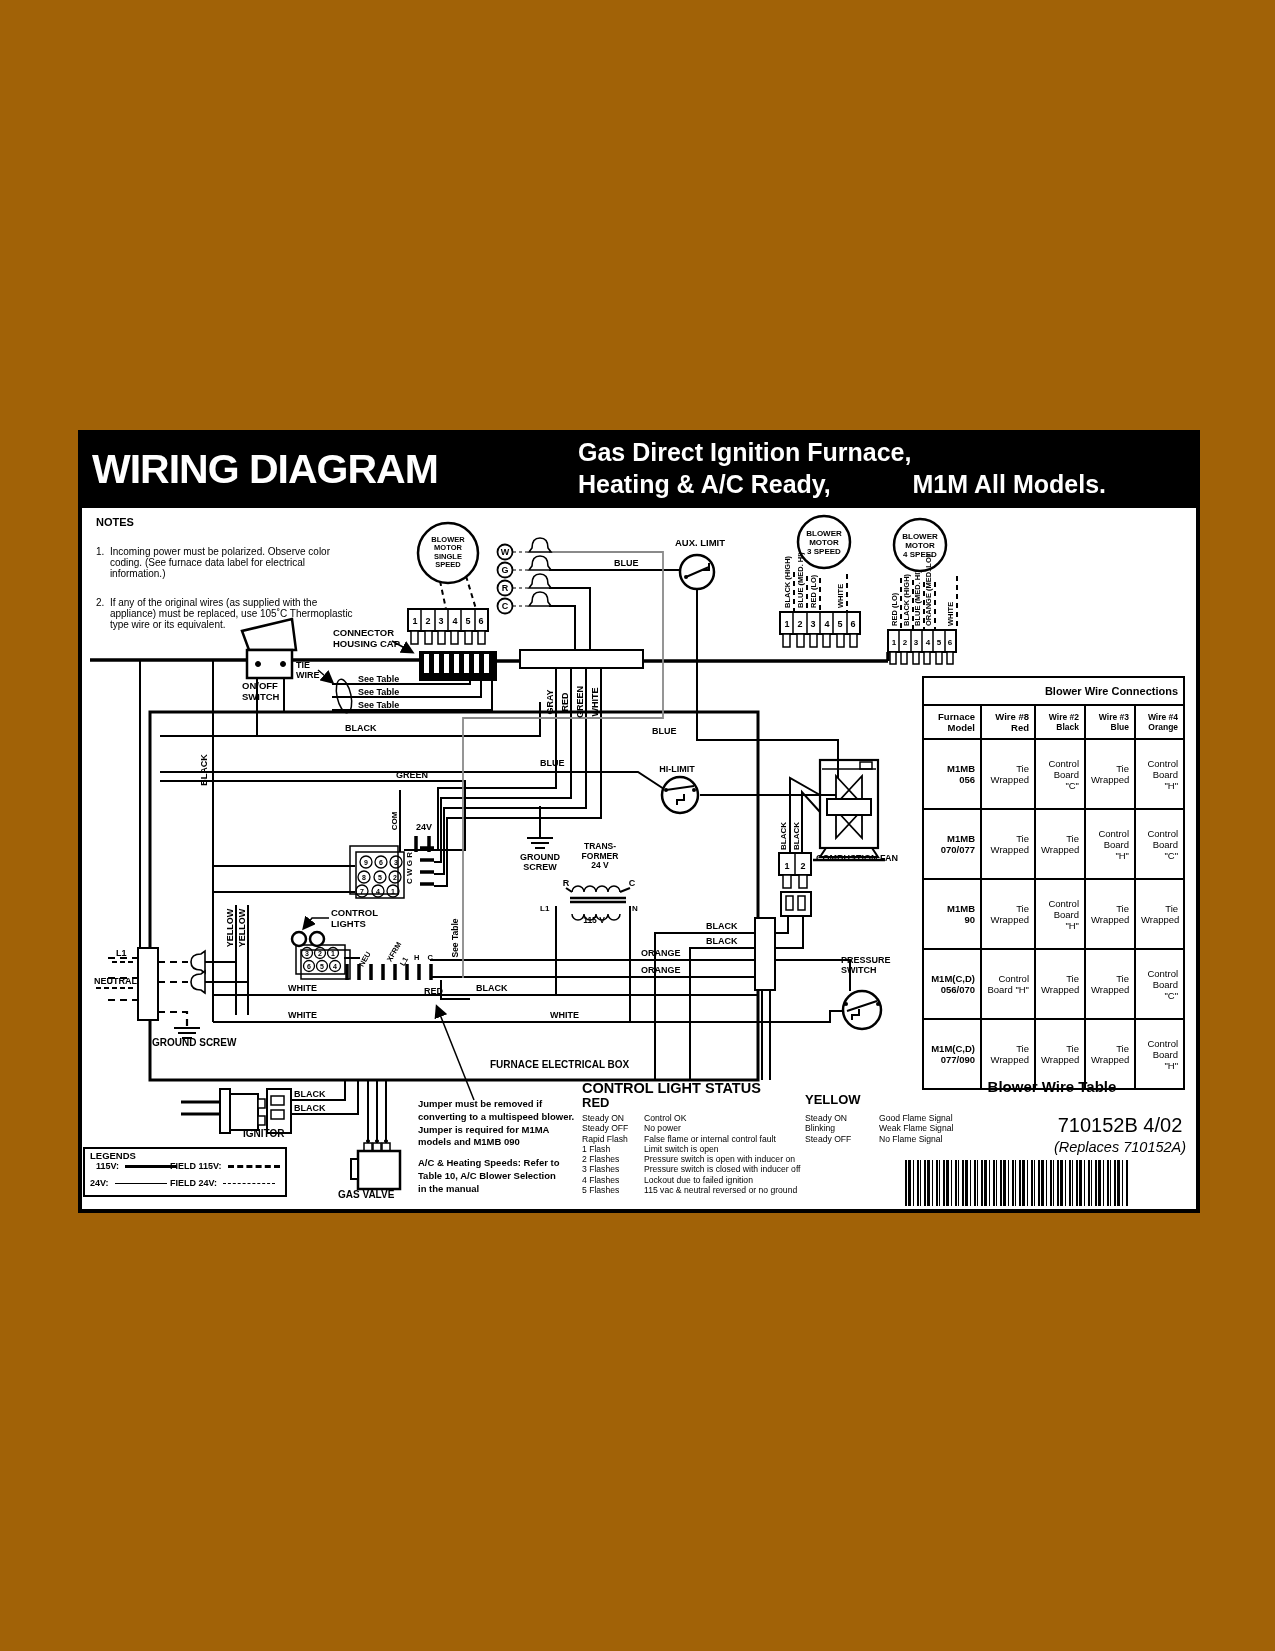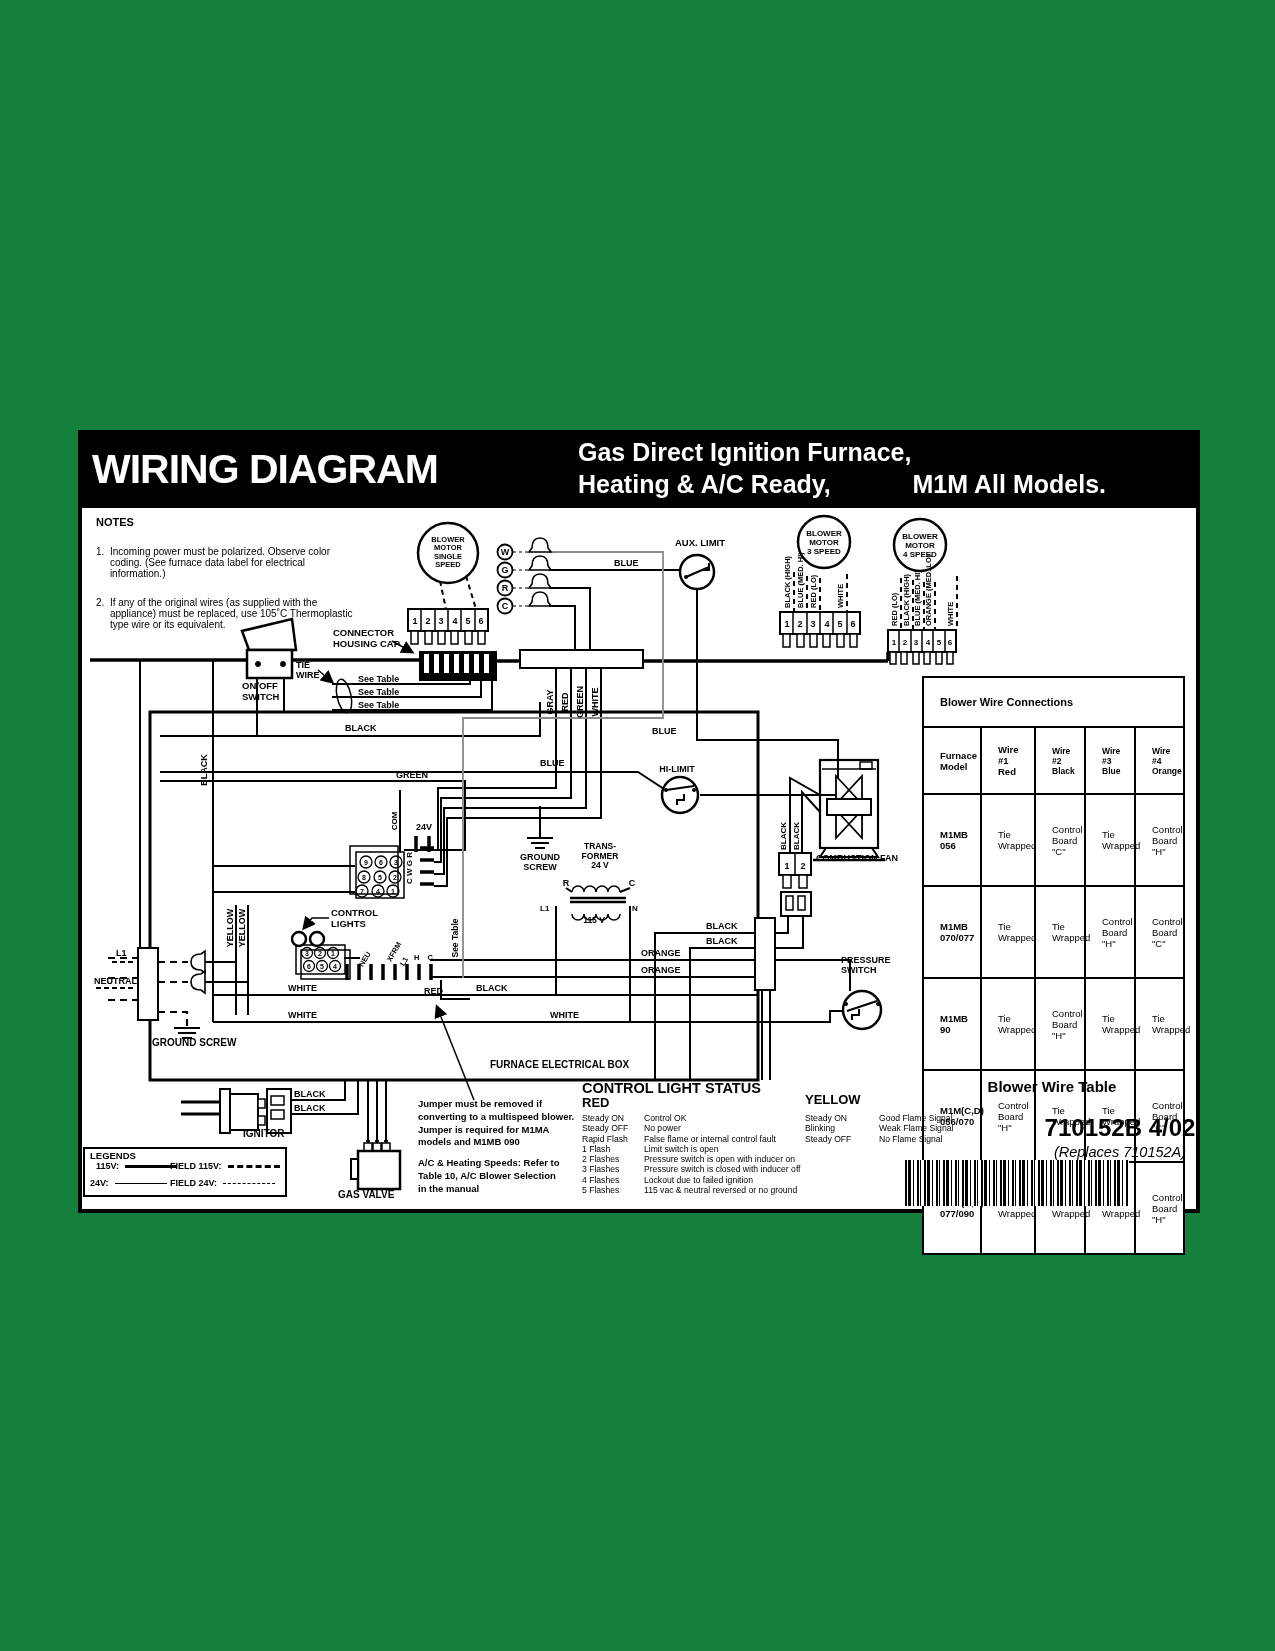--- a/index.html
+++ b/index.html
@@ -1,33 +1,33 @@
 <!DOCTYPE html>
 <html><head>
 <meta charset="utf-8">
 <style>
   html,body{margin:0;padding:0;background:#fff;}
-  .page{position:relative;width:1275px;height:1651px;background:#15803d;font-family:"Liberation Sans",sans-serif;overflow:hidden;}
+  .page{position:relative;width:1275px;height:1651px;background:#a16207;font-family:"Liberation Sans",sans-serif;overflow:hidden;}
   .abs{position:absolute;}
   .frame{left:78px;top:430px;width:1114px;height:775px;border:4px solid #000;background:#fff;}
   .titlebar{left:78px;top:430px;width:1122px;height:78px;background:#000;}
   .main-title{left:92px;top:446px;color:#fff;font-weight:bold;font-size:41px;letter-spacing:-1px;}
   .sub1{left:578px;top:438px;color:#fff;font-weight:bold;font-size:25px;}
   .sub2{left:578px;top:470px;width:528px;display:flex;justify-content:space-between;color:#fff;font-weight:bold;font-size:25px;}
   .notes{left:96px;top:516px;width:320px;font-size:10px;color:#000;}
   .notes .nh{font-weight:bold;font-size:11px;}
   .notes .ni{white-space:pre;margin-top:18px;}
   .ml{white-space:pre-line;color:#000;font-weight:bold;line-height:1.12;}
   .ctr{transform:translateX(-50%);text-align:center;}
   svg{position:absolute;left:0;top:0;}
   svg text{font-family:"Liberation Sans",sans-serif;font-weight:bold;fill:#000;stroke:none;}
   .f7{font-size:7px}.f75{font-size:7.5px}.f8{font-size:8px}.f85{font-size:8.5px}.f9{font-size:9px}.f95{font-size:9.5px}.f10{font-size:10px}
   .mid{text-anchor:middle}
   .bwt{position:absolute;left:922px;top:676px;width:261px;border-collapse:collapse;table-layout:fixed;background:#fff;}
-  .bwt th,.bwt td{border:2px solid #000;text-align:left;vertical-align:middle;padding:16px;color:#000;}
+  .bwt th,.bwt td{border:2px solid #000;text-align:right;vertical-align:middle;padding:5px;color:#000;}
   .bwt .ttl{font-size:11px;font-weight:bold;height:16px;}
   .bwt .h1{font-size:9.5px;font-weight:bold;}
   .bwt .h2{font-size:8.5px;font-weight:bold;}
   .bwt td{font-size:9.5px;height:58px;white-space:pre-line;}
   .bwt td.model{font-weight:bold;}
   .bwt-cap{left:962px;top:1078px;width:180px;text-align:center;font-weight:bold;font-size:15px;color:#000;}
   .cls-h{left:582px;top:1080px;font-weight:bold;font-size:14.5px;color:#000;}
   .cls-red{left:582px;top:1095px;font-weight:bold;font-size:13px;color:#000;}
   .cls-yel{left:805px;top:1092px;font-weight:bold;font-size:13px;color:#000;}
   .cls-rows{font-size:8.6px;color:#000;line-height:10.3px;}
@@ -36,21 +36,21 @@
   .cls-rows2 .k{width:74px;flex:none;}
   .legends{left:83px;top:1147px;width:200px;height:46px;border:2.5px solid #000;background:#fff;}
   .leg-h{left:90px;top:1150px;font-weight:bold;font-size:9.5px;color:#000;}
   .leg{font-weight:bold;font-size:9px;color:#000;display:flex;align-items:center;}
   .samp{display:inline-block;width:52px;margin-left:6px;}
   .s1{border-top:3px solid #000;}
   .s2{border-top:3px dashed #000;}
   .s3{border-top:1.5px solid #000;}
   .s4{border-top:1.5px dashed #000;}
   .pn{left:1000px;top:1114px;width:240px;text-align:center;color:#000;}
-  .pn .n1{font-weight:bold;font-size:24px;}
+  .pn .n1{font-weight:normal;font-size:20px;}
   .pn .n2{font-size:14.5px;margin-top:2px;font-style:italic;}
   .barcode{left:905px;top:1160px;width:224px;height:46px;background:repeating-linear-gradient(90deg,#000 0 2px,#fff 2px 3px,#000 3px 6px,#fff 6px 8px,#000 8px 9px,#fff 9px 12px,#000 12px 14px,#fff 14px 15px,#000 15px 16px,#fff 16px 19px);}
   .note-b{left:418px;top:1098px;font-size:9.5px;line-height:12.8px;}
 </style>
 </head>
 <body>
 
 <div class="page">
 
   <div class="abs frame"></div>
@@ -504,21 +504,21 @@
     <tbody>
         <tr>
           <th colspan="5" class="ttl">Blower Wire Connections</th>
         </tr>
     <tr>
       <th>
             <div class="h1">Furnace</div>
             <div class="h1">Model</div>
           </th>
       <th>
-            <div class="h1">Wire #1</div>
+            <div class="h1">Wire #8</div>
             <div class="h1">Red</div>
           </th>
       <th>
             <div class="h2">Wire #2</div>
             <div class="h2">Black</div>
           </th>
       <th>
             <div class="h2">Wire #3</div>
             <div class="h2">Blue</div>
           </th>

